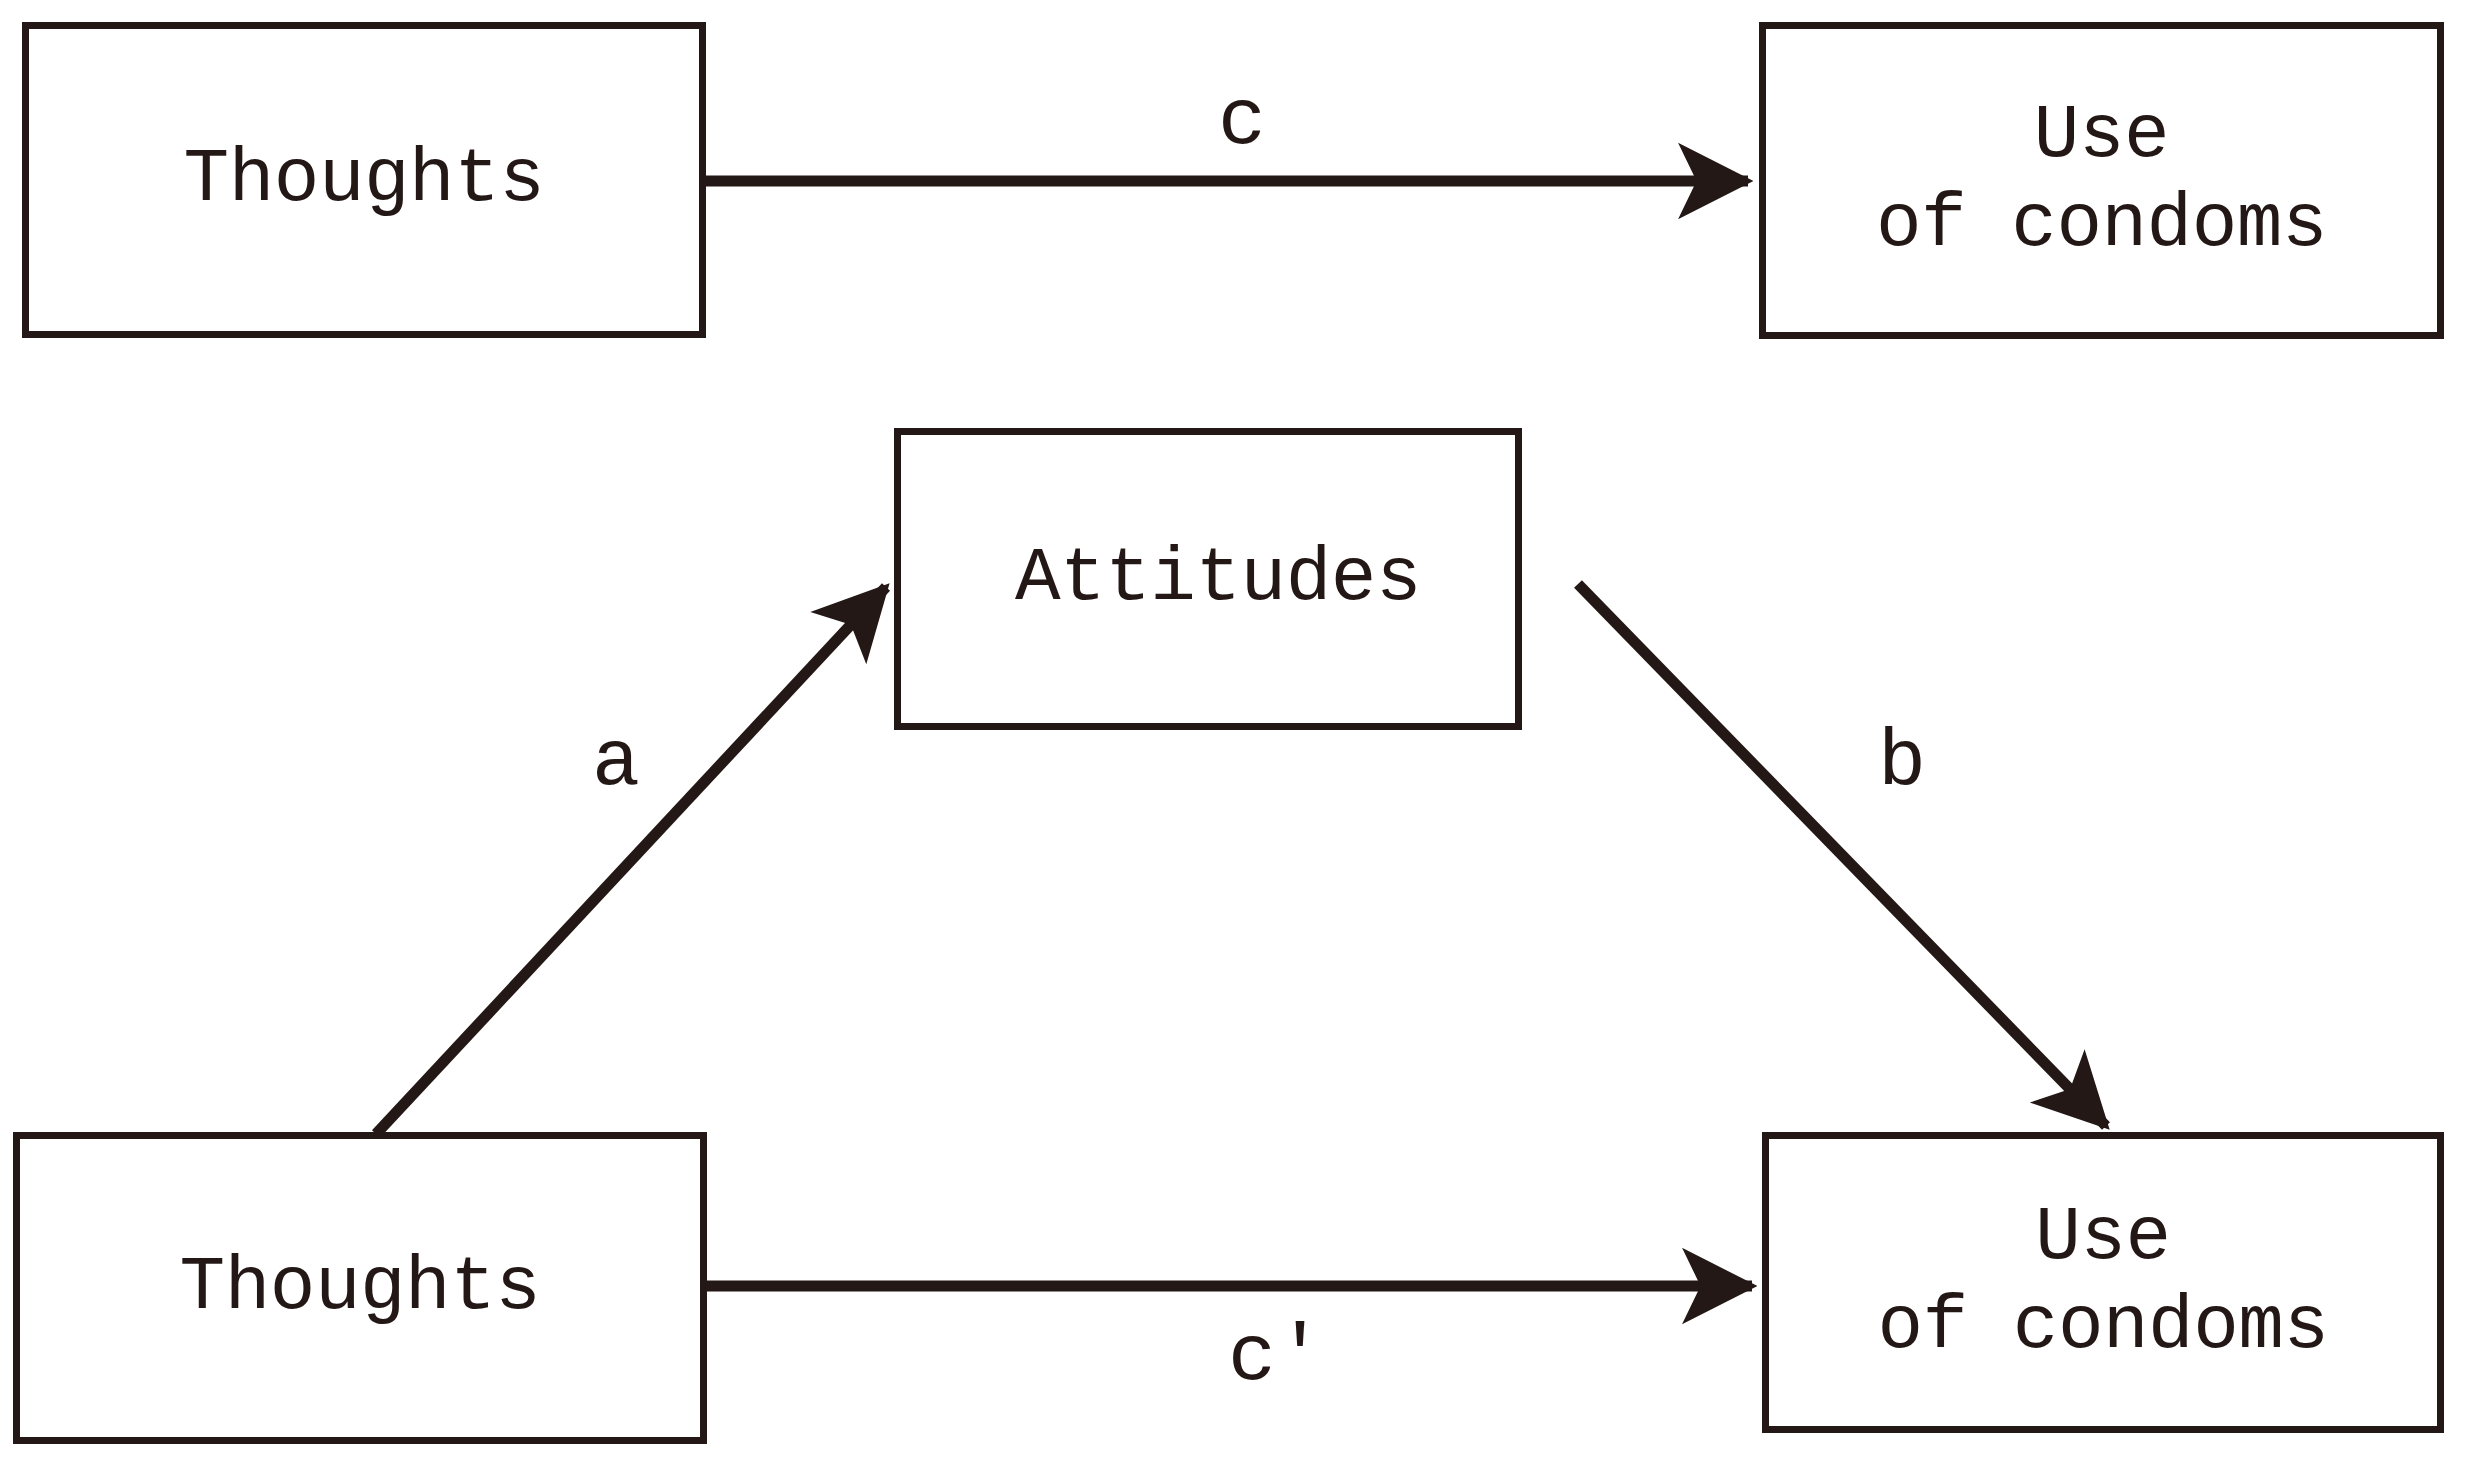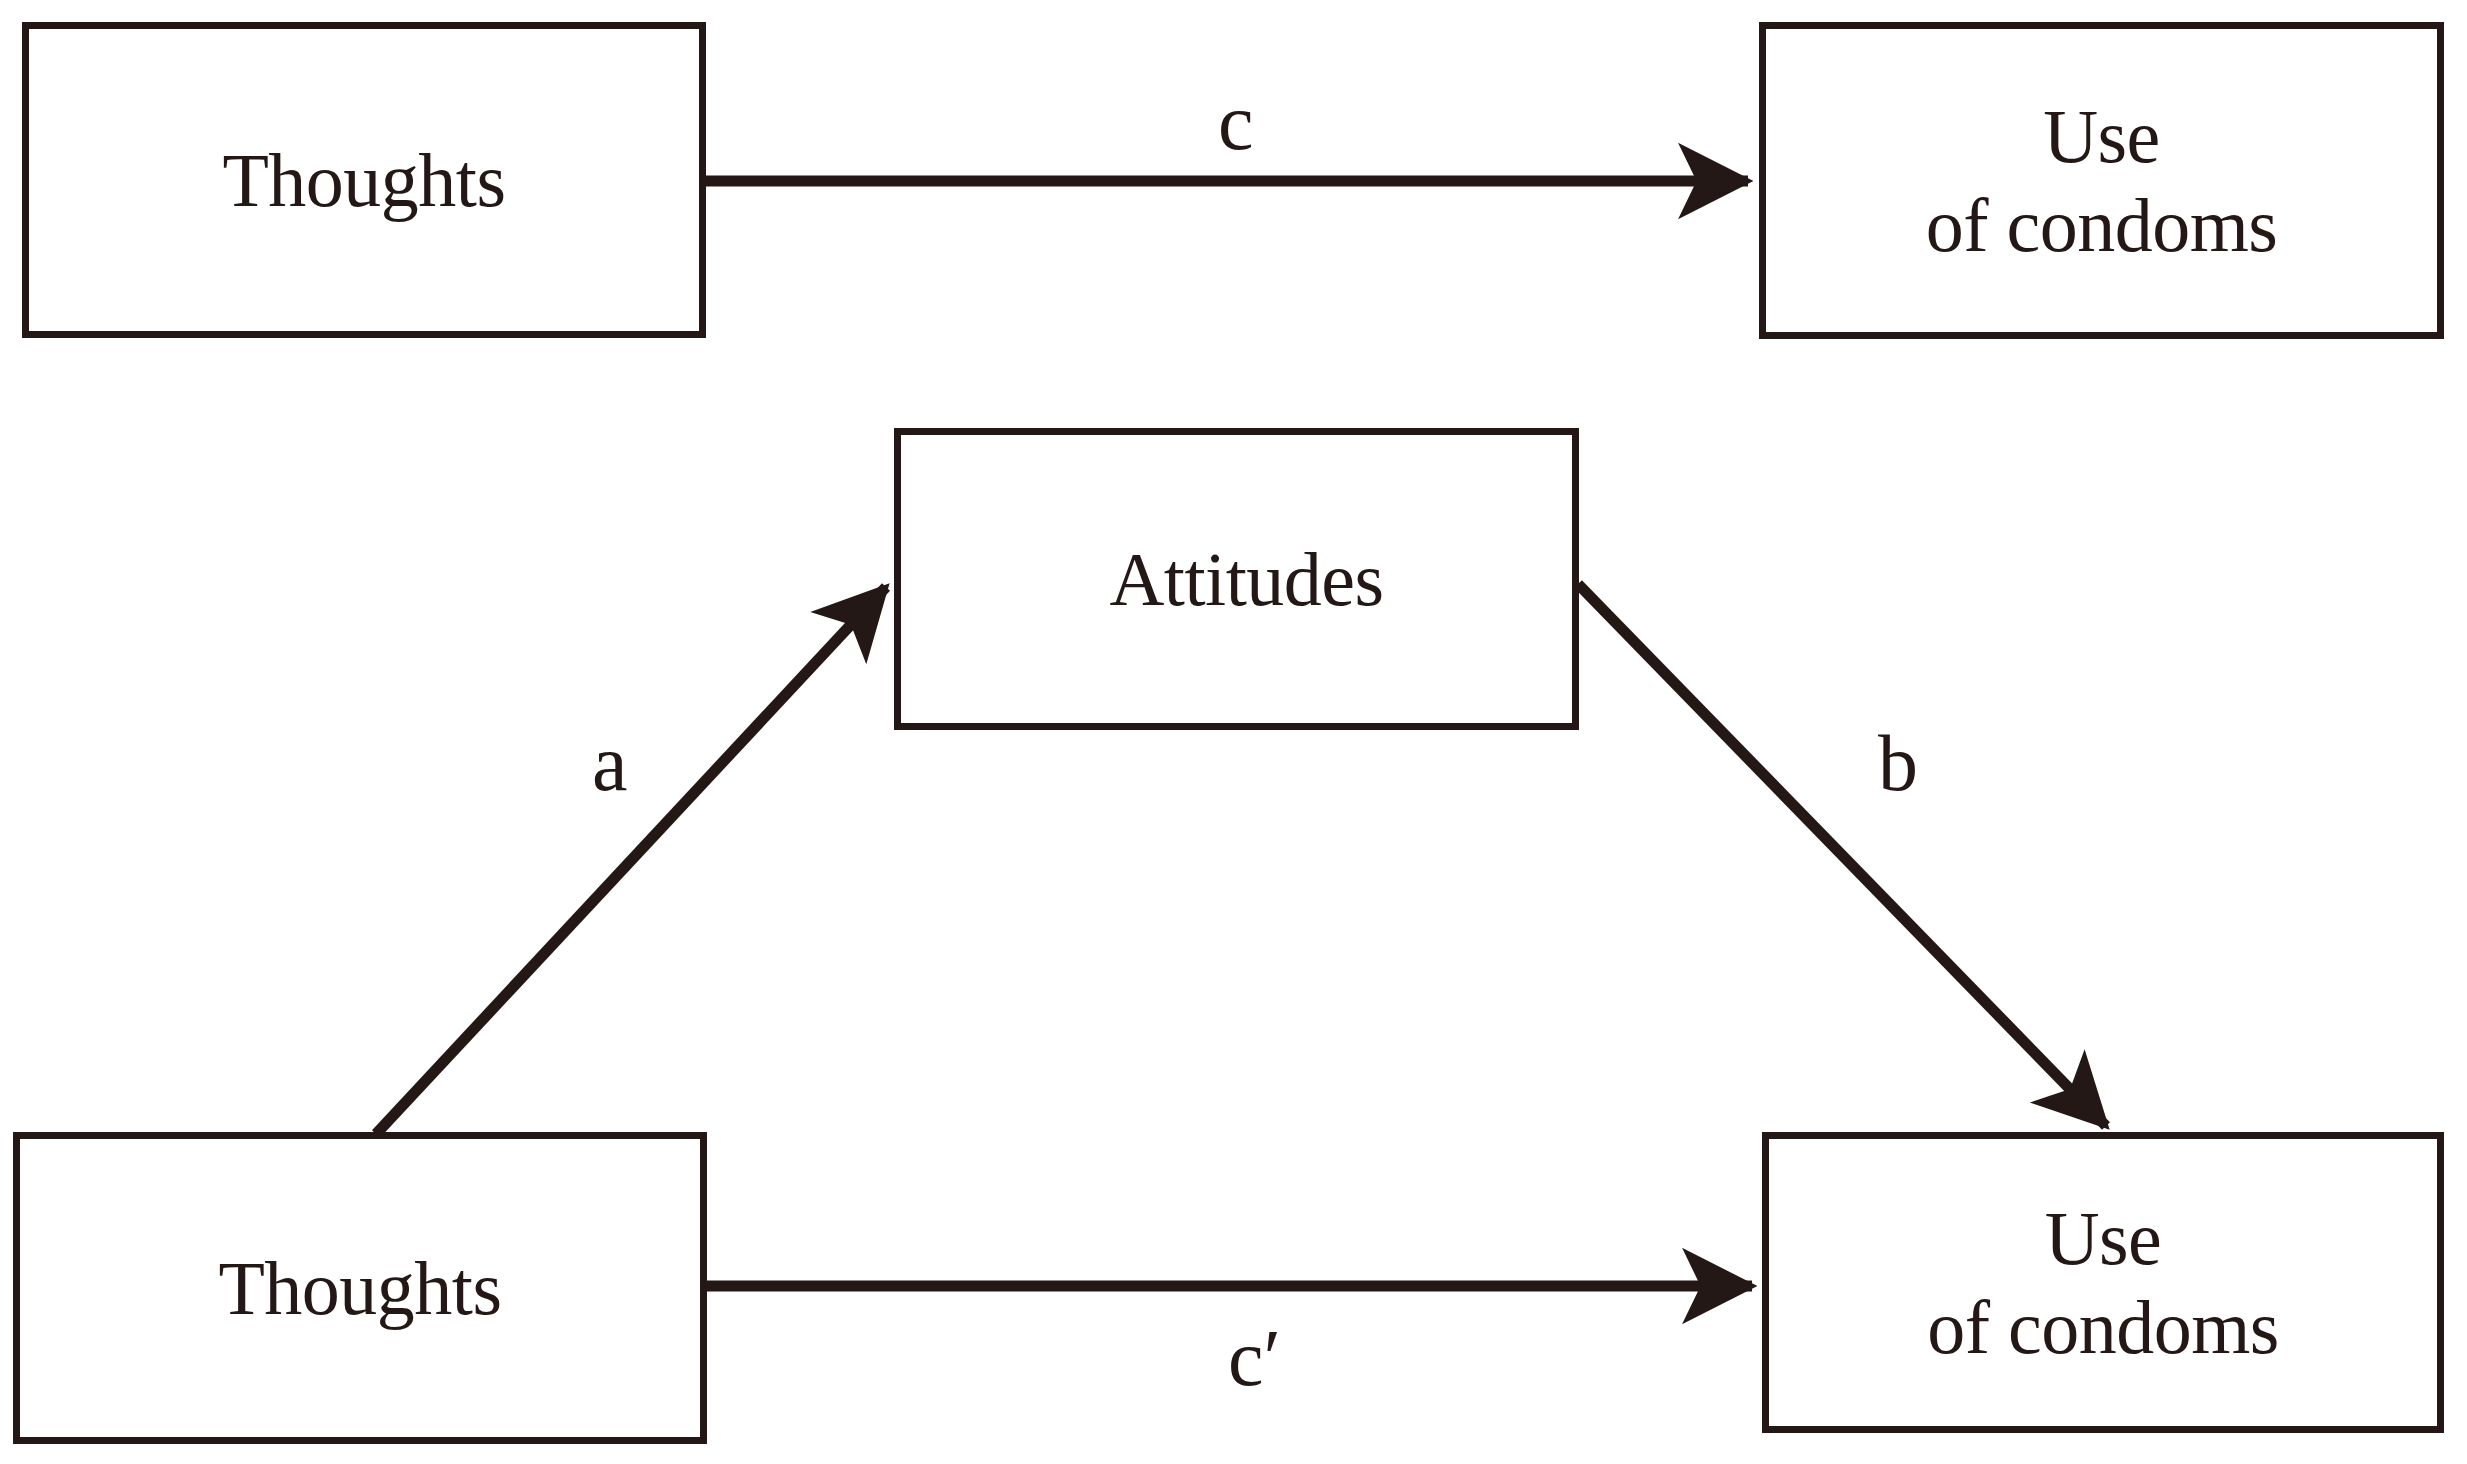--- a/index.html
+++ b/index.html
@@ -6,21 +6,21 @@
     margin: 0;
     padding: 0;
     background: #ffffff;
   }
   #canvas {
     position: relative;
     width: 2467px;
     height: 1464px;
     background: #ffffff;
     overflow: hidden;
-    font-family: Liberation Serif, serif;
+    font-family: Liberation Mono, monospace;
   }
   .node {
     position: absolute;
     box-sizing: border-box;
     background: #ffffff;
     border: 7px solid #231815;
     display: flex;
     align-items: center;
     justify-content: center;
     z-index: 3;
@@ -83,21 +83,21 @@
     <span class="node-label">Thoughts</span>
   </div>
 
   <div class="node" style="left:1759px; top:22px; width:685px; height:317px;">
     <span class="node-label">Use
 of condoms</span>
   </div>
 
   <div class="path-label" style="left:1218px; top:82px;">c</div>
 
-  <div class="node" style="left:894px; top:428px; width:685px; height:302px;padding-left:20px;">
+  <div class="node" style="left:894px; top:428px; width:628px; height:302px;padding-left:20px;">
     <span class="node-label">Attitudes</span>
   </div>
 
   <div class="node" style="left:13px; top:1132px; width:694px; height:312px;">
     <span class="node-label">Thoughts</span>
   </div>
 
   <div class="node" style="left:1762px; top:1132px; width:682px; height:301px;">
     <span class="node-label">Use
 of condoms</span>

